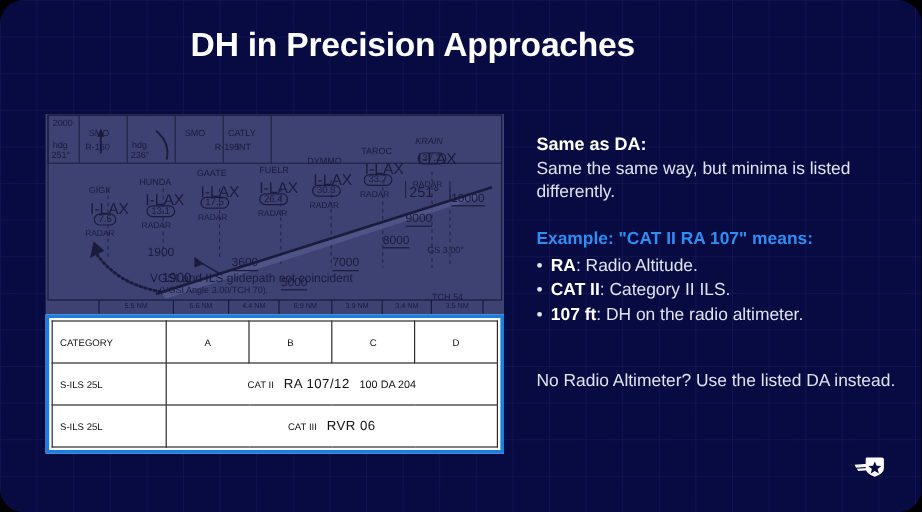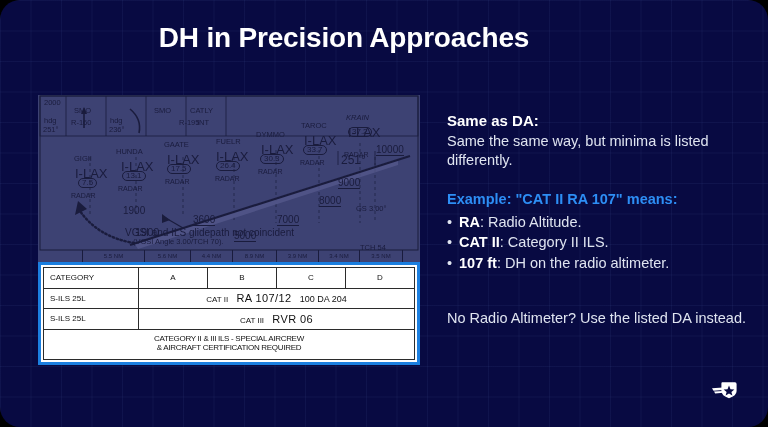--- a/index.html
+++ b/index.html
@@ -98,21 +98,21 @@
     justify-content: center;
     box-sizing: border-box;
   }
 
   
   .minima-wrap {
     position: absolute;
     left: 0;
     top: 167px;
     width: 382px;
-    height: 103px;
+    height: 116px;
     border: 3px solid #1b7fe0;
     box-sizing: border-box;
     background: #ffffff;
     padding: 2px;
   }
   .minima-table {
     width: 100%;
     height: 100%;
     border-collapse: collapse;
     background: #ffffff;
@@ -302,21 +302,21 @@
 
       <div class="chart-txt" style="left:303px; top:59px; font-size:12px;">251°</div>
 
       <div class="chart-txt alt-pl" style="left:85px; top:111px;">1900</div>
       <div class="chart-txt alt-pl" style="left:97px; top:132px; font-size:11px;">1900</div>
       <div class="chart-txt alt-ul" style="left:155px; top:120px;">3600</div>
       <div class="chart-txt alt-ul" style="left:196px; top:136px;text-align:center;">5000</div>
       <div class="chart-txt alt-ul" style="left:239px; top:120px;">7000</div>
       <div class="chart-txt alt-ul" style="left:281px; top:101px;">8000</div>
       <div class="chart-txt alt-ul" style="left:300px; top:83px;">9000</div>
-      <div class="chart-txt alt-ul" style="left:338px; top:50px;">10000</div>
+      <div class="chart-txt alt-ul" style="left:338px; top:66px;">10000</div>
 
       <div class="chart-txt" style="left:318px; top:110px; font-size:7.5px;">GS 3.00°</div>
       <div class="chart-txt" style="left:322px; top:121px; font-size:7.5px;margin-top:28px;">TCH 54</div>
 
       <div class="chart-txt" style="left:87px; top:133px; font-size:10px;">VGSI and ILS glidepath not coincident</div>
       <div class="chart-txt" style="left:95px; top:143px; font-size:7.5px;">(VGSI Angle 3.00/TCH 70).</div>
 
       <div class="dist-strip">
         <div class="dist-cell" style="width:44px; border-left:none;"></div>
         <div class="dist-cell" style="width:62px;">5.5 NM</div>
@@ -348,26 +348,20 @@
             <span style="font-size:9px; margin-left:6px;">100  DA  204</span>
           </td>
         </tr>
         <tr>
           <td class="cat-label">S-ILS 25L</td>
           <td colspan="4">
             <span style="font-size:8px;">CAT III</span>
             <span class="mono-num" style="margin-left:6px;">RVR 06</span>
           </td>
         </tr>
-        <tr>
-          <td colspan="5" class="note-cell">
-            <div>CATEGORY II &amp; III ILS - SPECIAL AIRCREW</div>
-            <div>&amp; AIRCRAFT CERTIFICATION REQUIRED</div>
-          </td>
-        </tr>
       </tbody>
         </table>
     </div>
   </div>
 
   <div class="content">
     <div class="c-head">Same as DA:</div>
     <div class="c-body">Same the same way, but minima is listed differently.</div>
 
     <div class="c-example">Example: "CAT II RA 107" means:</div>

